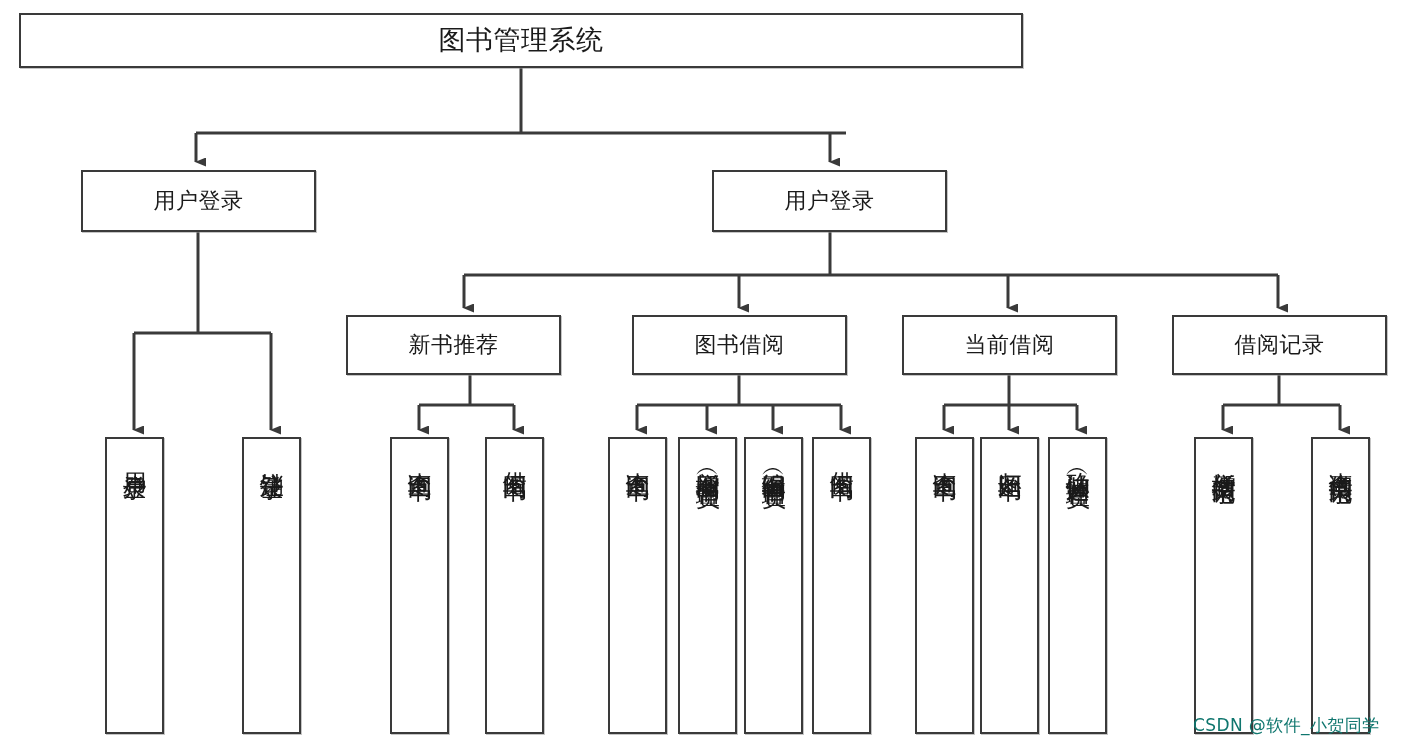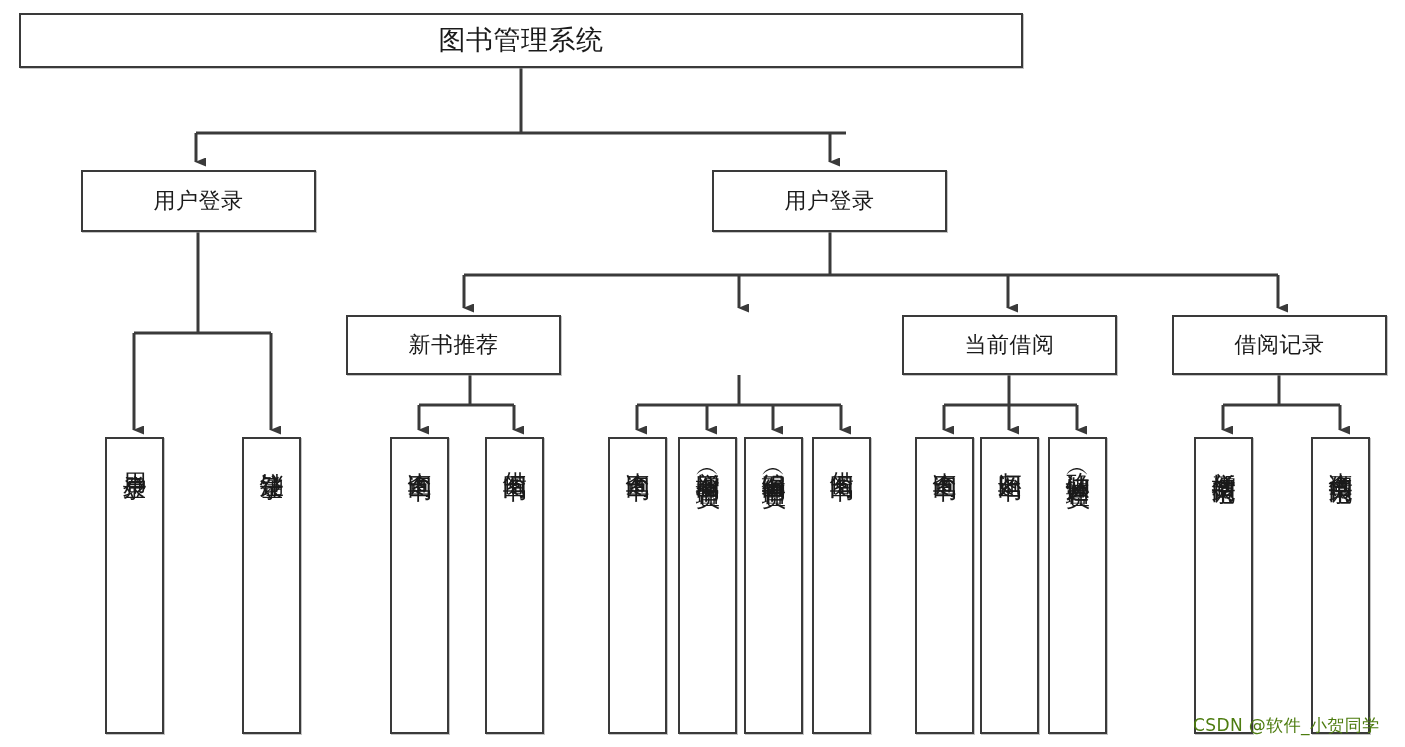--- a/index.html
+++ b/index.html
@@ -61,21 +61,21 @@
     writing-mode: vertical-rl;
     text-orientation: upright;
     font-size: 24px;
     line-height: 1.18;
     letter-spacing: 2px;
     white-space: nowrap;
   }
   .watermark {
     position: absolute;
     font-size: 17px;
-    color: #4d7c0f;
+    color: #0f766e;
     white-space: nowrap;
     letter-spacing: 0.4px;
     user-select: none;
   }
 </style>
 </head>
 <body>
 
 <div id="diagram-root">
 
@@ -136,20 +136,23 @@
   <div class="node horiz" style="left:81px; top:170px; width:235px; height:62px;">
     <span class="label">用户登录</span>
   </div>
   <div class="node horiz" style="left:712px; top:170px; width:235px; height:62px;">
     <span class="label">用户登录</span>
   </div>
 
   <div class="node horiz" style="left:346px; top:315px; width:215px; height:60px;">
     <span class="label">新书推荐</span>
   </div>
+  <div class="node horiz" style="left:632px; top:315px; width:215px; height:60px;">
+    <span class="label">图书借阅</span>
+  </div>
   <div class="node horiz" style="left:1172px; top:315px; width:215px; height:60px;">
     <span class="label">借阅记录</span>
   </div>
   <div class="node horiz" style="left:902px; top:315px; width:215px; height:60px;">
     <span class="label">当前借阅</span>
   </div>
 
   <div class="node vert" style="left:105px; top:437px; width:59px; height:297px;">
     <span class="label">用户登录</span>
   </div>

